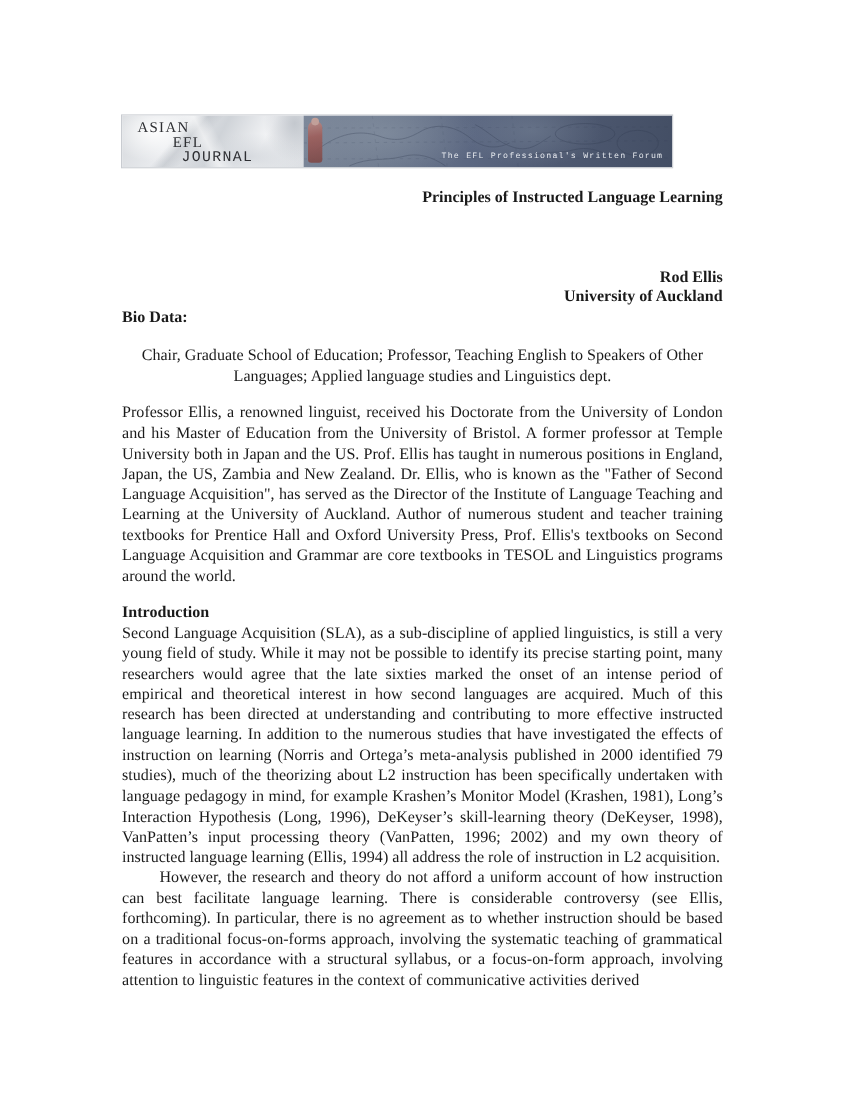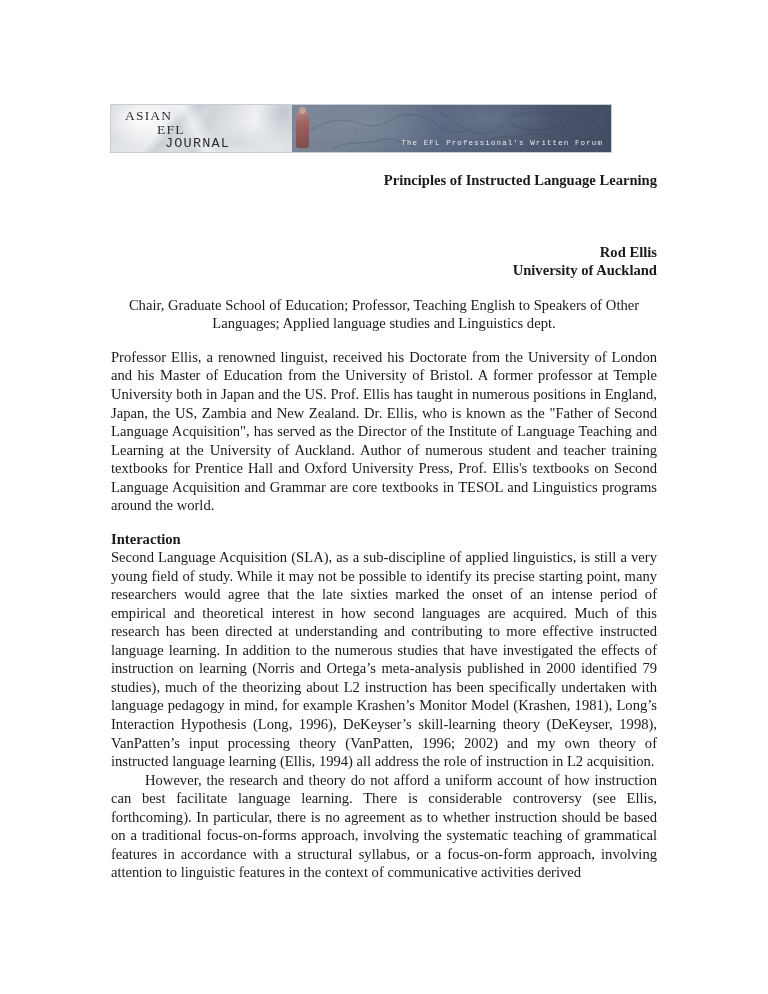--- a/index.html
+++ b/index.html
@@ -30,28 +30,29 @@
     width: 502px;
     height: 49px;
     display: flex;
     border: 1px solid #c9ccd1;
     box-sizing: border-box;
     overflow: hidden;
   }
 
   .banner-left {
     position: relative;
-    width: 181px;
+    width: 152px;
     height: 100%;
     background:
       radial-gradient(ellipse 60px 40px at 18% 30%, rgba(255,255,255,0.95) 0%, rgba(255,255,255,0) 70%),
       radial-gradient(ellipse 70px 30px at 70% 80%, rgba(210,214,219,0.85) 0%, rgba(210,214,219,0) 72%),
       radial-gradient(ellipse 40px 50px at 95% 15%, rgba(186,191,198,0.8) 0%, rgba(186,191,198,0) 70%),
       linear-gradient(118deg, #d5d8dc 0%, #e9ebee 28%, #cfd3d8 52%, #f2f3f5 74%, #dcdfe3 100%);
     overflow: hidden;
+    padding-left: 13px;
   }
   .banner-left::after {
     content: "";
     position: absolute;
     inset: 0;
     background:
       linear-gradient(62deg, rgba(255,255,255,0) 40%, rgba(255,255,255,0.55) 47%, rgba(255,255,255,0) 54%),
       linear-gradient(-48deg, rgba(160,166,174,0) 55%, rgba(160,166,174,0.35) 62%, rgba(160,166,174,0) 68%);
     pointer-events: none;
   }
@@ -213,32 +214,33 @@
 
   <div class="content">
 
     <h1 class="doc-title">Principles of Instructed Language Learning</h1>
 
     <div class="spacer-lg"></div>
 
     <div class="author-block">Rod Ellis</div>
     <div class="author-block">University of Auckland</div>
 
+    <div class="section-head">Bio Data:</div>
 
     <div class="spacer-md"></div>
 
     <p class="body-text left">Chair, Graduate School of Education; Professor, Teaching English to Speakers of Other Languages; Applied language studies and Linguistics dept.</p>
 
     <div class="spacer-sm"></div>
 
     <p class="body-text">Professor Ellis, a renowned linguist, received his Doctorate from the University of London and his Master of Education from the University of Bristol. A former professor at Temple University both in Japan and the US. Prof. Ellis has taught in numerous positions in England, Japan, the US, Zambia and New Zealand. Dr. Ellis, who is known as the "Father of Second Language Acquisition", has served as the Director of the Institute of Language Teaching and Learning at the University of Auckland. Author of numerous student and teacher training textbooks for Prentice Hall and Oxford University Press, Prof. Ellis's textbooks on Second Language Acquisition and Grammar are core textbooks in TESOL and Linguistics programs around the world.</p>
 
     <div class="spacer-sm"></div>
 
-    <div class="section-head">Interaction</div>
+    <div class="section-head">Introduction</div>
 
     <p class="body-text">Second Language Acquisition (SLA), as a sub-discipline of applied linguistics, is still a very young field of study.  While it may not be possible to identify its precise starting point, many researchers would agree that the late sixties marked the onset of an intense period of empirical and theoretical interest in how second languages are acquired. Much of this research has been directed at understanding and contributing to more effective instructed language learning.  In addition to the numerous studies that have investigated the effects of instruction on learning (Norris and Ortega’s meta-analysis published in 2000 identified 79 studies), much of the theorizing about L2 instruction has been specifically undertaken with language pedagogy in mind, for example Krashen’s Monitor Model (Krashen, 1981), Long’s Interaction Hypothesis (Long, 1996), DeKeyser’s skill-learning theory (DeKeyser, 1998), VanPatten’s input processing theory (VanPatten, 1996; 2002) and my own theory of instructed language learning (Ellis, 1994) all address the role of instruction in L2 acquisition.</p>
 
     <p class="body-text indent">However, the research and theory do not afford a uniform account of how instruction can best facilitate language learning.  There is considerable controversy (see Ellis, forthcoming).  In particular, there is no agreement as to whether instruction should be based on a traditional focus-on-forms approach, involving the systematic teaching of grammatical features in accordance with a structural syllabus, or a focus-on-form approach, involving attention to linguistic features in the context of communicative activities derived</p>
 
   </div>
 
 </div>
 
 </body></html>

